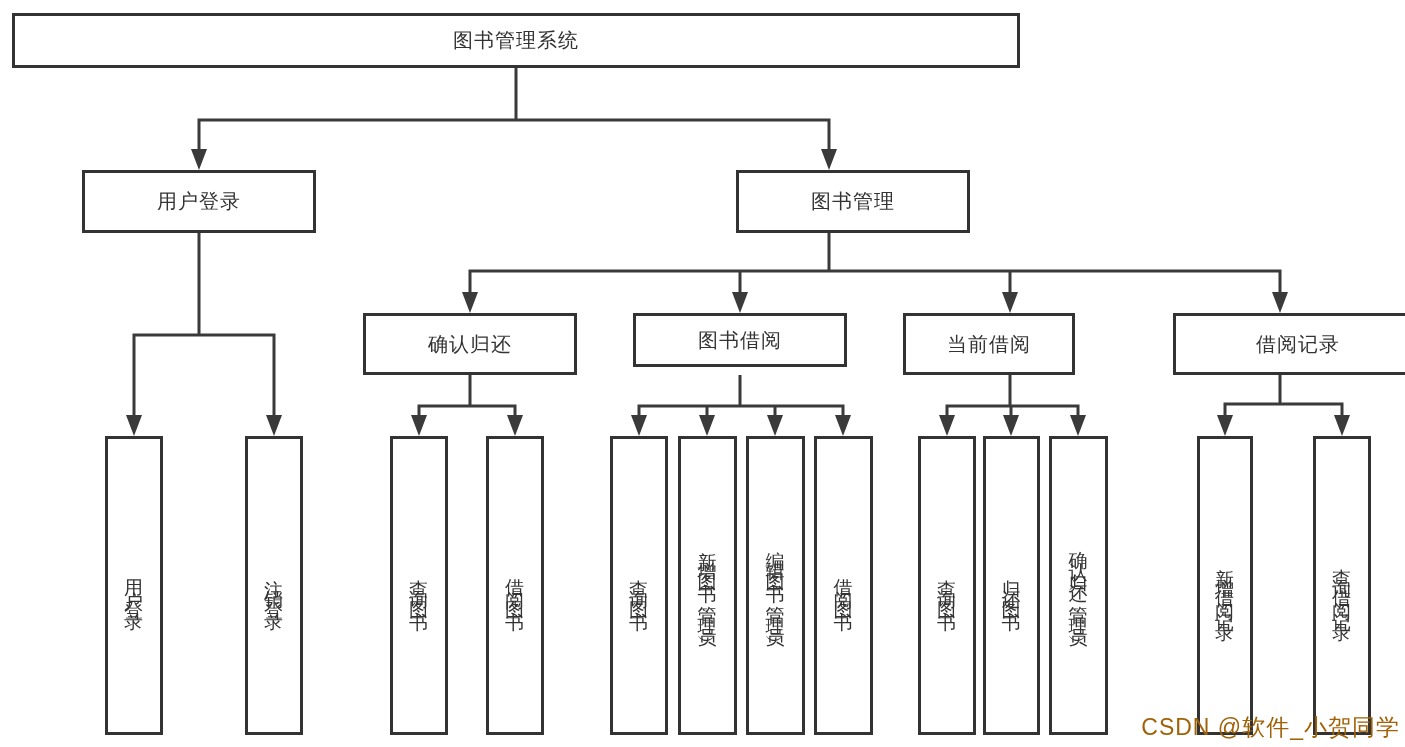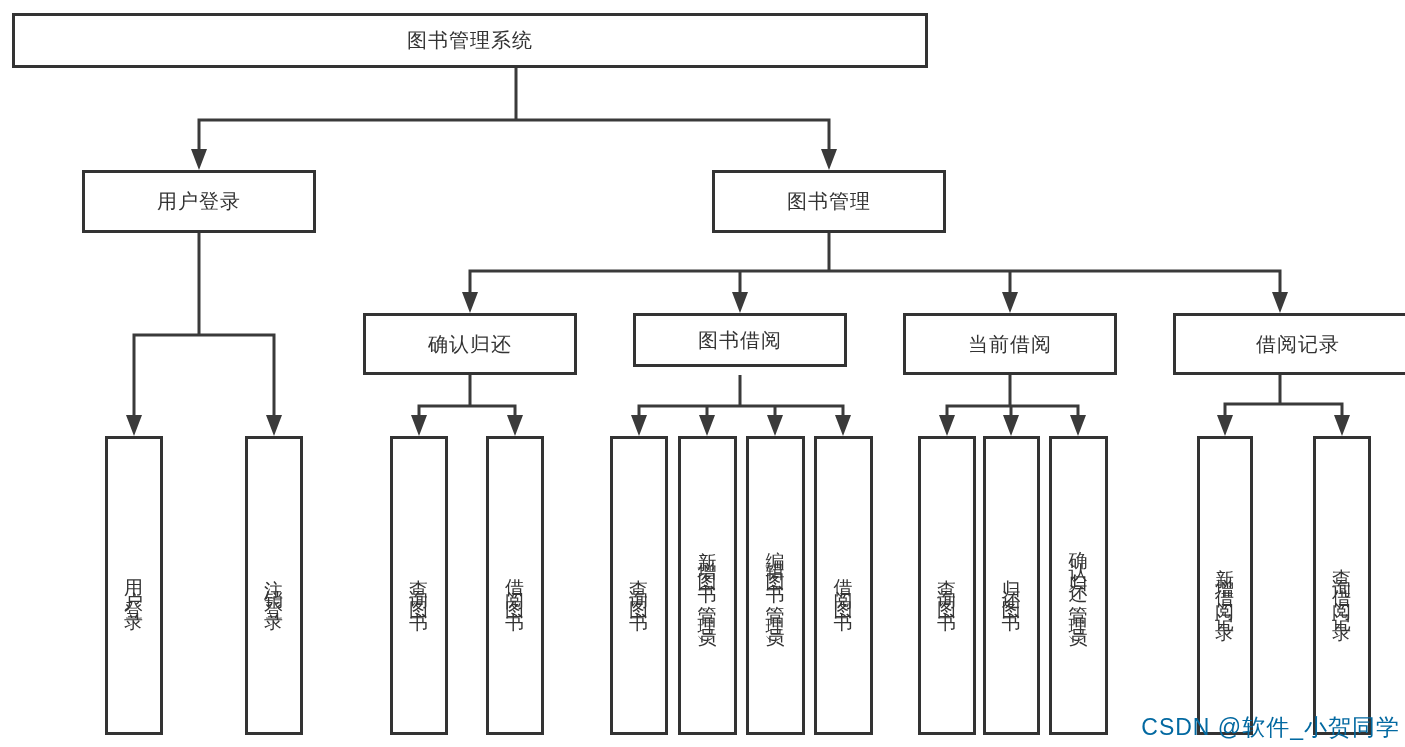--- a/index.html
+++ b/index.html
@@ -14,21 +14,21 @@
     border:3px solid #333333;background:#ffffff;
     display:flex;align-items:center;justify-content:center;
   }
   .hlabel{font-size:20px;color:#333333;letter-spacing:1px;white-space:nowrap;}
   .vtext{
     writing-mode:vertical-rl;text-orientation:mixed;
     font-size:19px;line-height:1;letter-spacing:11px;color:#333333;
   }
   .watermark{
     position:absolute;right:5px;bottom:4px;
-    font-size:23px;color:#0369a1;letter-spacing:1px;white-space:nowrap;
+    font-size:23px;color:#a16207;letter-spacing:1px;white-space:nowrap;
   }
 </style>
 </head>
 <body>
 
 <div>
 
   <svg class="connectors" viewBox="0 0 1405 747" xmlns="http://www.w3.org/2000/svg">
     <path fill="none" stroke="#3a3a3a" stroke-width="3" d="M516,68 V120 M197.5,120 H830.5 M199,120 V152 M829,120 V152
              M199,233 V335 M132.5,335 H275.5 M134,335 V418 M274,335 V418
@@ -42,38 +42,38 @@
              M462,292 L478,292 L470,313 Z  M732,292 L748,292 L740,313 Z
              M1002,292 L1018,292 L1010,313 Z  M1272,292 L1288,292 L1280,313 Z
              M411,415 L427,415 L419,436 Z  M507,415 L523,415 L515,436 Z
              M631,415 L647,415 L639,436 Z  M699,415 L715,415 L707,436 Z
              M767,415 L783,415 L775,436 Z  M835,415 L851,415 L843,436 Z
              M939,415 L955,415 L947,436 Z  M1003,415 L1019,415 L1011,436 Z
              M1070,415 L1086,415 L1078,436 Z
              M1217,415 L1233,415 L1225,436 Z  M1334,415 L1350,415 L1342,436 Z"></path>
   </svg>
 
-  <div class="box" style="left:12px;top:13px;width:916px;height:55px">
+  <div class="box" style="left:12px;top:13px;width:1008px;height:55px">
     <span class="hlabel">图书管理系统</span>
   </div>
 
   <div class="box" style="left:82px;top:170px;width:234px;height:63px">
     <span class="hlabel">用户登录</span>
   </div>
-  <div class="box" style="left:712px;top:170px;width:234px;height:63px">
+  <div class="box" style="left:736px;top:170px;width:234px;height:63px">
     <span class="hlabel">图书管理</span>
   </div>
 
   <div class="box" style="left:363px;top:313px;width:214px;height:62px">
     <span class="hlabel">确认归还</span>
   </div>
   <div class="box" style="left:633px;top:313px;width:214px;height:54px">
     <span class="hlabel">图书借阅</span>
   </div>
-  <div class="box" style="left:903px;top:313px;width:214px;height:62px">
+  <div class="box" style="left:903px;top:313px;width:172px;height:62px">
     <span class="hlabel">当前借阅</span>
   </div>
   <div class="box" style="left:1173px;top:313px;width:250px;height:62px">
     <span class="hlabel">借阅记录</span>
   </div>
 
   <div class="box" style="left:105px;top:436px;width:58px;height:299px">
     <span class="vtext">用户登录</span>
   </div>
   <div class="box" style="left:245px;top:436px;width:58px;height:299px">

